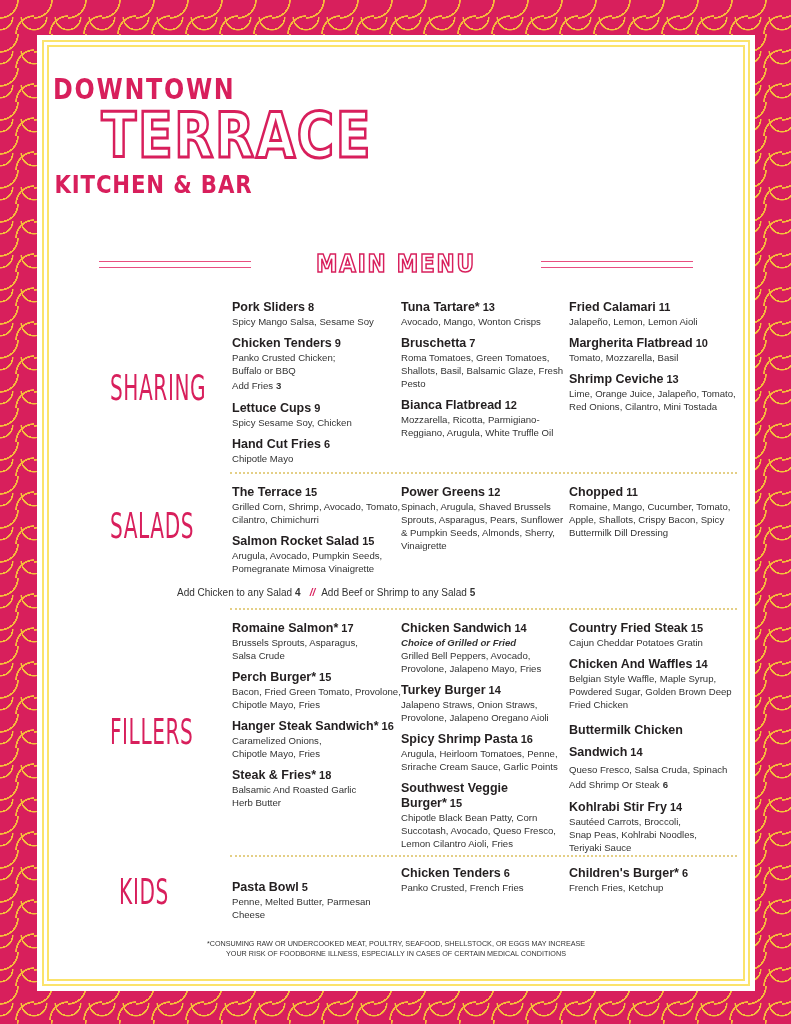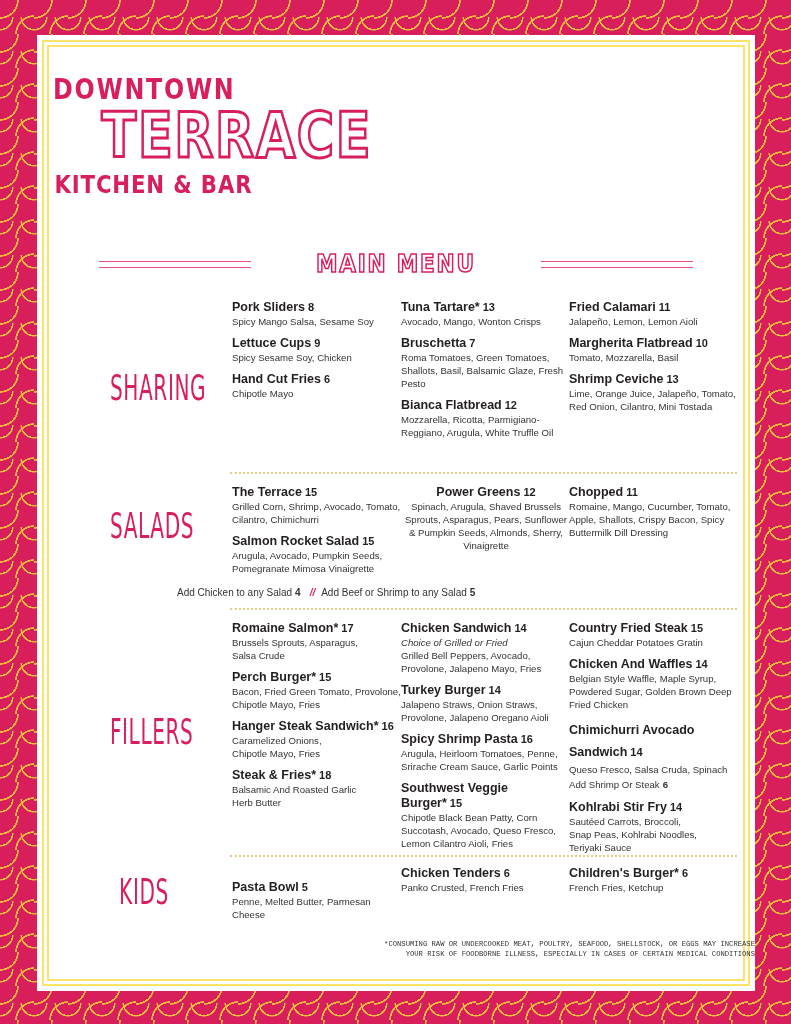--- a/index.html
+++ b/index.html
@@ -50,28 +50,28 @@
     position:absolute; left:52px; width:110px; text-align:center; color:#d81f5c;
     font-family:"DejaVu Sans Condensed","DejaVu Sans", sans-serif; font-size:36px; font-weight:normal;
     transform:scaleX(0.62); transform-origin:center;
     letter-spacing:1px;
   }
   .col { position:absolute; width:170px; color:#231f20; }
   .item { margin-bottom:8px; }
   .item .name { font-weight:bold; font-size:12.5px; line-height:15px; }
   .item .name .price { font-size:11px; margin-left:3px; }
   .item .desc { font-size:9.6px; line-height:13px; color:#333; }
-  .item .desc.italic { font-style:italic; }
+  .item .desc.italic { font-style:italic;font-weight:bold; }
   .item .addon { font-size:9.6px; line-height:14px; color:#333; margin-top:2px; }
   .item .addon b { margin-left:3px; }
   .dots { position:absolute; left:193px; right:18px; height:0; border-top:2px dotted #e4cf86; }
   .addline { position:absolute; left:0; right:0; font-size:10px; color:#333; }
   .addline b { margin:0 3px; }
   .addline .sep { color:#d81f5c; margin:0 6px; font-style:italic; font-weight:bold; }
-  .disclaimer { position:absolute; left:0; right:0; top:904px; text-align:right; font-size:7.2px; line-height:10px; color:#333; text-transform:uppercase;font-family:Liberation Mono, monospace; }
+  .disclaimer { position:absolute; left:0; right:0; top:904px; text-align:center; font-size:7.2px; line-height:10px; color:#333; text-transform:uppercase; }
 </style>
 </head>
 <body>
 
 <div class="pattern"></div>
 
 <div class="page">
   <div class="frame-outer"></div>
   <div class="frame-inner"></div>
 
@@ -88,20 +88,25 @@
   </div>
 
   <div class="section-label" style="top:332px;">SHARING</div>
 
   <div class="col" style="left:195px; top:265px;">
     <div class="item">
       <div class="name"><span>Pork Sliders</span><span class="price">8</span></div>
       <div class="desc">Spicy Mango Salsa, Sesame Soy</div>
     </div>
     <div class="item">
+      <div class="name"><span>Chicken Tenders</span><span class="price">9</span></div>
+      <div class="desc" style="width:120px;">Panko Crusted Chicken; Buffalo or BBQ</div>
+      <div class="addon"><span>Add Fries</span><b>3</b></div>
+    </div>
+    <div class="item">
       <div class="name"><span>Lettuce Cups</span><span class="price">9</span></div>
       <div class="desc">Spicy Sesame Soy, Chicken</div>
     </div>
     <div class="item">
       <div class="name"><span>Hand Cut Fries</span><span class="price">6</span></div>
       <div class="desc">Chipotle Mayo</div>
     </div>
   </div>
 
   <div class="col" style="left:364px; top:265px;">
@@ -123,40 +128,40 @@
     <div class="item">
       <div class="name"><span>Fried Calamari</span><span class="price">11</span></div>
       <div class="desc">Jalapeño, Lemon, Lemon Aioli</div>
     </div>
     <div class="item">
       <div class="name"><span>Margherita Flatbread</span><span class="price">10</span></div>
       <div class="desc">Tomato, Mozzarella, Basil</div>
     </div>
     <div class="item">
       <div class="name"><span>Shrimp Ceviche</span><span class="price">13</span></div>
-      <div class="desc">Lime, Orange Juice, Jalapeño, Tomato, Red Onion, Cilantro, Mini Tostada</div>
+      <div class="desc">Lime, Orange Juice, Jalapeño, Tomato, Red Onions, Cilantro, Mini Tostada</div>
     </div>
   </div>
 
   <div class="dots" style="top:437px;"></div>
 
   <div class="section-label" style="top:470px;">SALADS</div>
 
   <div class="col" style="left:195px; top:450px;">
     <div class="item">
       <div class="name"><span>The Terrace</span><span class="price">15</span></div>
       <div class="desc">Grilled Corn, Shrimp, Avocado, Tomato, Cilantro, Chimichurri</div>
     </div>
     <div class="item">
       <div class="name"><span>Salmon Rocket Salad</span><span class="price">15</span></div>
       <div class="desc">Arugula, Avocado, Pumpkin Seeds, Pomegranate Mimosa Vinaigrette</div>
     </div>
   </div>
 
-  <div class="col" style="left:364px; top:450px;text-align:center;">
+  <div class="col" style="left:364px; top:450px;">
     <div class="item">
       <div class="name"><span>Power Greens</span><span class="price">12</span></div>
       <div class="desc">Spinach, Arugula, Shaved Brussels Sprouts, Asparagus, Pears, Sunflower &amp; Pumpkin Seeds, Almonds, Sherry, Vinaigrette</div>
     </div>
   </div>
 
   <div class="col" style="left:532px; top:450px;">
     <div class="item">
       <div class="name"><span>Chopped</span><span class="price">11</span></div>
       <div class="desc">Romaine, Mango, Cucumber, Tomato, Apple, Shallots, Crispy Bacon, Spicy Buttermilk Dill Dressing</div>
@@ -213,21 +218,21 @@
   <div class="col" style="left:532px; top:586px;">
     <div class="item">
       <div class="name"><span>Country Fried Steak</span><span class="price">15</span></div>
       <div class="desc">Cajun Cheddar Potatoes Gratin</div>
     </div>
     <div class="item">
       <div class="name"><span>Chicken And Waffles</span><span class="price">14</span></div>
       <div class="desc">Belgian Style Waffle, Maple Syrup, Powdered Sugar, Golden Brown Deep Fried Chicken</div>
     </div>
     <div class="item">
-      <div class="name" style="width:150px; line-height:22px;"><span>Chimichurri Avocado Sandwich</span><span class="price">14</span></div>
+      <div class="name" style="width:150px; line-height:22px;"><span>Buttermilk Chicken Sandwich</span><span class="price">14</span></div>
       <div class="desc">Queso Fresco, Salsa Cruda, Spinach</div>
       <div class="addon"><span>Add Shrimp Or Steak</span><b>6</b></div>
     </div>
     <div class="item">
       <div class="name"><span>Kohlrabi Stir Fry</span><span class="price">14</span></div>
       <div class="desc" style="width:130px;">Sautéed Carrots, Broccoli, Snap Peas, Kohlrabi Noodles, Teriyaki Sauce</div>
     </div>
   </div>
 
   <div class="dots" style="top:820px;"></div>

